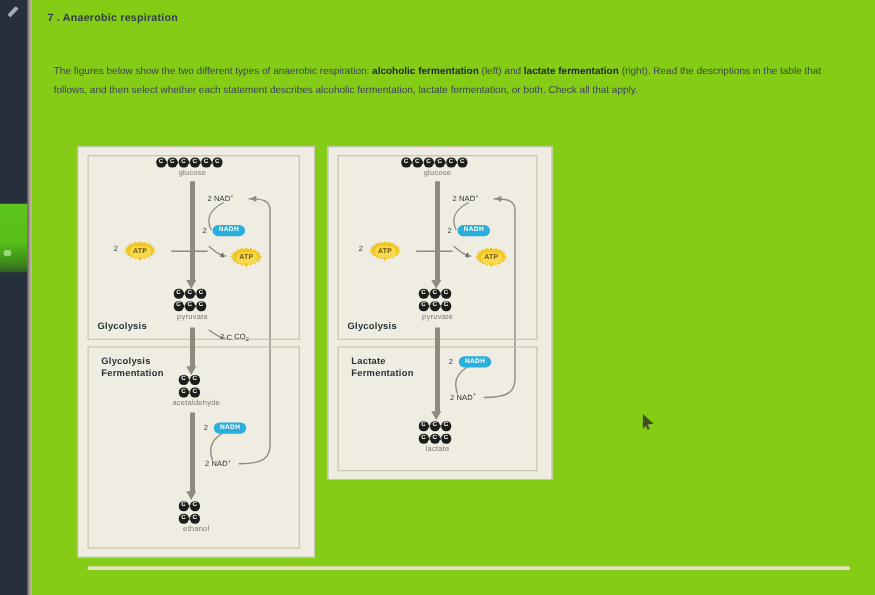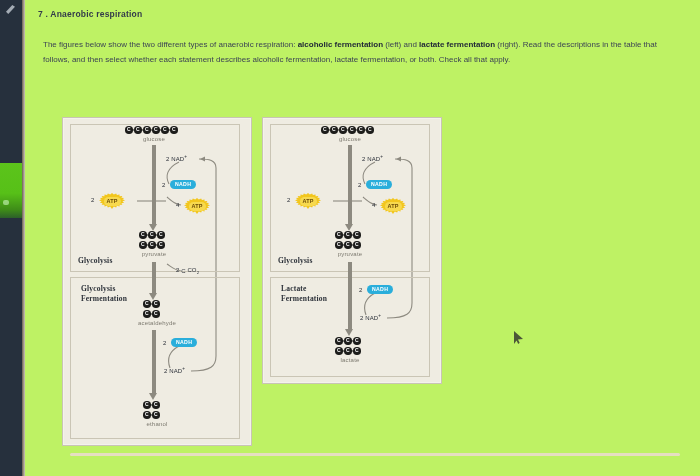--- a/index.html
+++ b/index.html
@@ -22,30 +22,30 @@
   #rail .mark{position:absolute;left:6px;top:5px;width:9px;height:9px;
     background:#cfd6dd;opacity:.75;
     clip-path:polygon(0% 75%,70% 0%,100% 20%,25% 100%);}
   #rail .flick{position:absolute;left:3px;top:200px;width:6px;height:5px;background:#d8ffd0;opacity:.55;border-radius:2px;}
   #railEdge{position:absolute;left:22px;top:0;width:3px;height:476px;
     background:linear-gradient(90deg,#6d6053,#cdc7ba);}
 
   
   #sheet{
     position:absolute;left:25px;top:0;width:675px;height:476px;
-    background:#bef264;
+    background:#84cc16;
   }
 
   
   #qtitle{
     position:absolute;left:13px;top:9px;
     font-size:8.5px;font-weight:bold;color:#333b4a;letter-spacing:.2px;
   }
   #intro{
-    position:absolute;left:18px;top:38px;width:630px;
+    position:absolute;left:18px;top:50px;width:630px;
     font-size:8px;line-height:1.85;color:#3c4454;
     text-align:left;
   }
   #intro b{color:#222a38;font-weight:bold;}
 
   
   .panel{
     position:absolute;
     border:1px solid #c9c4b4;
     background:#efece2;
@@ -107,21 +107,21 @@
     font-size:5.2px;font-weight:bold;line-height:9px;letter-spacing:.3px;
     white-space:nowrap;
   }
 
   .lbl{position:absolute;font-size:6px;color:#2a2f38;white-space:nowrap;letter-spacing:.1px;}
   .lbl sup{font-size:4.6px;}
   .lbl sub{font-size:4.4px;}
 
   .stagelabel{
     position:absolute;font-size:7.5px;font-weight:bold;color:#2b3038;
-    line-height:1.35;letter-spacing:.2px;font-family:Liberation Serif, serif;
+    line-height:1.35;letter-spacing:.2px;
   }
 
   
   .ovl{position:absolute;left:0;top:0;width:100%;height:100%;pointer-events:none;}
 
   
   #cursor{
     position:absolute;left:514px;top:331px;width:9px;height:13px;
     background:#2b2b2b;opacity:.78;
     clip-path:polygon(0% 0%,0% 100%,28% 74%,47% 100%,63% 90%,44% 66%,100% 62%);

